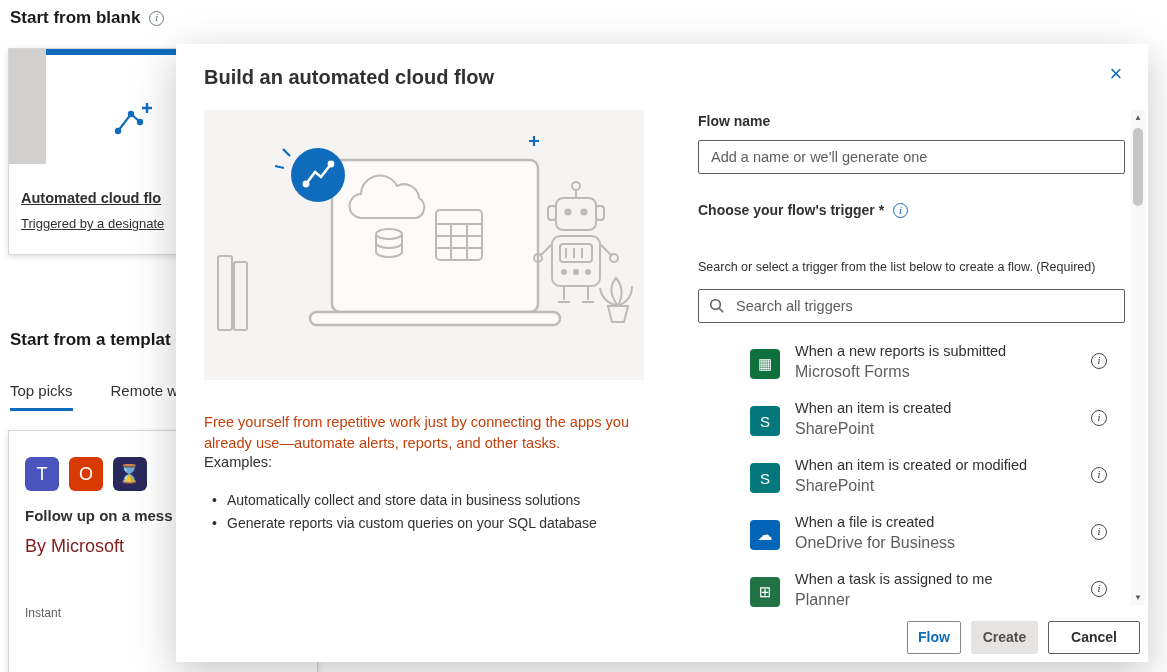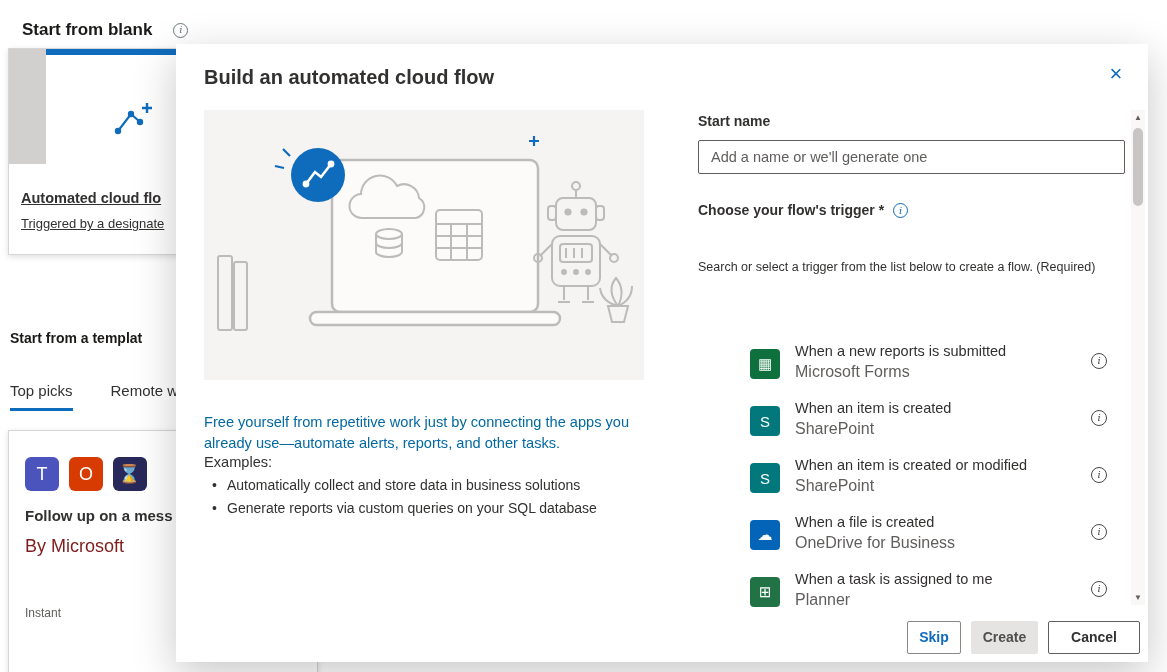--- a/index.html
+++ b/index.html
@@ -5,21 +5,21 @@
   * { box-sizing: border-box; }
   html,body { margin:0; padding:0; background:#fff; }
   body {
     width:1167px; height:672px; overflow:hidden;
     font-family:"Liberation Sans", sans-serif; color:#323130;
   }
   .page { position:relative; width:1167px; height:672px; background:#fff; }
 
   
   .bg-heading-row { position:absolute; left:10px; top:8px; display:flex; align-items:center; gap:9px; }
-  .bg-heading { margin:12px; font-size:17px; font-weight:700; color:#1b1a19; }
+  .bg-heading { margin:0; font-size:17px; font-weight:700; color:#1b1a19; }
   .info-circle {
     width:15px; height:15px; border-radius:50%; border:1px solid currentColor;
     display:inline-flex; align-items:center; justify-content:center;
     font-family:"DejaVu Serif", serif; font-style:italic; font-size:10px; line-height:1;
     flex:0 0 auto;
   }
   .info-gray  { color:#69797e; }
   .info-blue  { color:#0f6cbd; }
   .info-dark  { color:#484644; }
 
@@ -32,21 +32,21 @@
   .blank-card-icon { position:absolute; left:102px; top:50px; }
   .blank-card-title {
     position:absolute; left:12px; top:141px; font-size:14.5px; font-weight:700;
     color:#323130; text-decoration:underline; white-space:nowrap; cursor:pointer;
   }
   .blank-card-sub {
     position:absolute; left:12px; top:167px; font-size:13px;
     color:#323130; text-decoration:underline; white-space:nowrap; cursor:pointer;
   }
 
-  .template-heading { position:absolute; left:10px; top:330px; margin:0; font-size:14px; font-weight:700; color:#1b1a19; white-space:nowrap; }
+  .template-heading { position:absolute; left:10px; top:330px; margin:0; font-size:17px; font-weight:700; color:#1b1a19; white-space:nowrap; }
 
   .tabs { position:absolute; left:10px; top:382px; display:flex; gap:38px; }
   .tab { font-size:15px; color:#323130; padding-bottom:9px; cursor:pointer; white-space:nowrap; }
   .tab.active { font-weight:400; border-bottom:3px solid #0f6cbd; }
 
   .template-card {
     position:absolute; left:8px; top:430px; width:310px; height:250px;
     background:#fff; border:1px solid #d8d6d4; box-shadow:0 2px 6px rgba(0,0,0,.13); cursor:pointer;
   }
   .app-row { position:absolute; left:16px; top:26px; display:flex; gap:10px; }
@@ -65,23 +65,23 @@
   }
   .dlg-title { position:absolute; left:28px; top:22px; margin:0; font-size:20px; font-weight:600; color:#323130; }
   .dlg-close {
     position:absolute; right:16px; top:14px; width:32px; height:32px;
     background:none; border:none; color:#0f6cbd; font-size:22px; line-height:32px;
     text-align:center; padding:0; cursor:pointer; font-family:"Liberation Sans", sans-serif;
   }
 
   .illus { position:absolute; left:28px; top:66px; width:440px; height:270px; background:#f5f4f2; }
 
-  .intro { position:absolute; left:28px; top:353px; width:436px; font-size:14.6px; line-height:1.45; color:#0369a1; }
+  .intro { position:absolute; left:28px; top:353px; width:436px; font-size:14.6px; line-height:1.45; color:#c2410c; }
   .ex-label { position:absolute; left:28px; top:410px; font-size:14.6px; color:#323130; }
-  .ex-list { position:absolute; left:34px; top:433px; width:430px; margin:0; padding:0; list-style:none; font-size:14px; color:#323130; }
+  .ex-list { position:absolute; left:34px; top:448px; width:430px; margin:0; padding:0; list-style:none; font-size:14px; color:#323130; }
   .ex-list li { position:relative; padding-left:17px; margin-bottom:7px; }
   .ex-list li::before { content:"•"; position:absolute; left:2px; top:0; }
 
   .fld-label { position:absolute; left:522px; top:69px; font-size:14px; font-weight:600; color:#323130; }
   .name-input {
     position:absolute; left:522px; top:96px; width:427px; height:34px;
     border:1px solid #605e5c; border-radius:2px; padding:0 12px;
     font-family:"Liberation Sans", sans-serif; font-size:14.5px; color:#323130; outline:none;
   }
   input::placeholder { color:#605e5c; opacity:1; }
@@ -235,30 +235,37 @@
       </svg>
     </div>
 
     <p class="intro">Free yourself from repetitive work just by connecting the apps you already use—automate alerts, reports, and other tasks.</p>
     <div class="ex-label">Examples:</div>
     <ul class="ex-list">
       <li>Automatically collect and store data in business solutions</li>
       <li>Generate reports via custom queries on your SQL database</li>
     </ul>
 
-    <label class="fld-label">Start name</label>
+    <label class="fld-label">Flow name</label>
     <input class="name-input" type="text" placeholder="Add a name or we'll generate one" style="">
 
     <div class="trig-label-row">
       <span class="trig-label">Choose your flow's trigger *</span>
       <span class="info-circle info-blue">i</span>
     </div>
 
     <div class="hint">Search or select a trigger from the list below to create a flow. (Required)</div>
 
+    <div class="search-box">
+      <svg width="16" height="16" viewBox="0 0 16 16">
+        <circle cx="6.5" cy="6.5" r="4.8" fill="none" stroke="#605e5c" stroke-width="1.6"></circle>
+        <path d="M10.2 10.2 L14.2 14.2" stroke="#605e5c" stroke-width="1.6"></path>
+      </svg>
+      <input class="search-input" type="text" placeholder="Search all triggers" style="">
+    </div>
 
     <div class="trigger-list">
       <div class="trigger-row">
         <span class="trg-icon" style="background-color: rgb(14, 112, 60);">
             <span>▦</span>
           </span>
         <span class="trg-title">When a new reports is submitted</span>
         <span class="trg-service">Microsoft Forms</span>
         <span class="trg-info"><span class="info-circle info-dark">i</span></span>
       </div>
@@ -296,19 +303,19 @@
       </div>
     </div>
 
     <div class="scrollbar">
       <div class="sb-arrow sb-up">▲</div>
       <div class="sb-thumb"></div>
       <div class="sb-arrow sb-down">▼</div>
     </div>
 
     <div class="footer">
-      <button class="btn btn-skip">Skip</button>
+      <button class="btn btn-skip">Flow</button>
       <button class="btn btn-create">Create</button>
       <button class="btn btn-cancel">Cancel</button>
     </div>
   </div>
 
 </div>
 
 </body></html>

